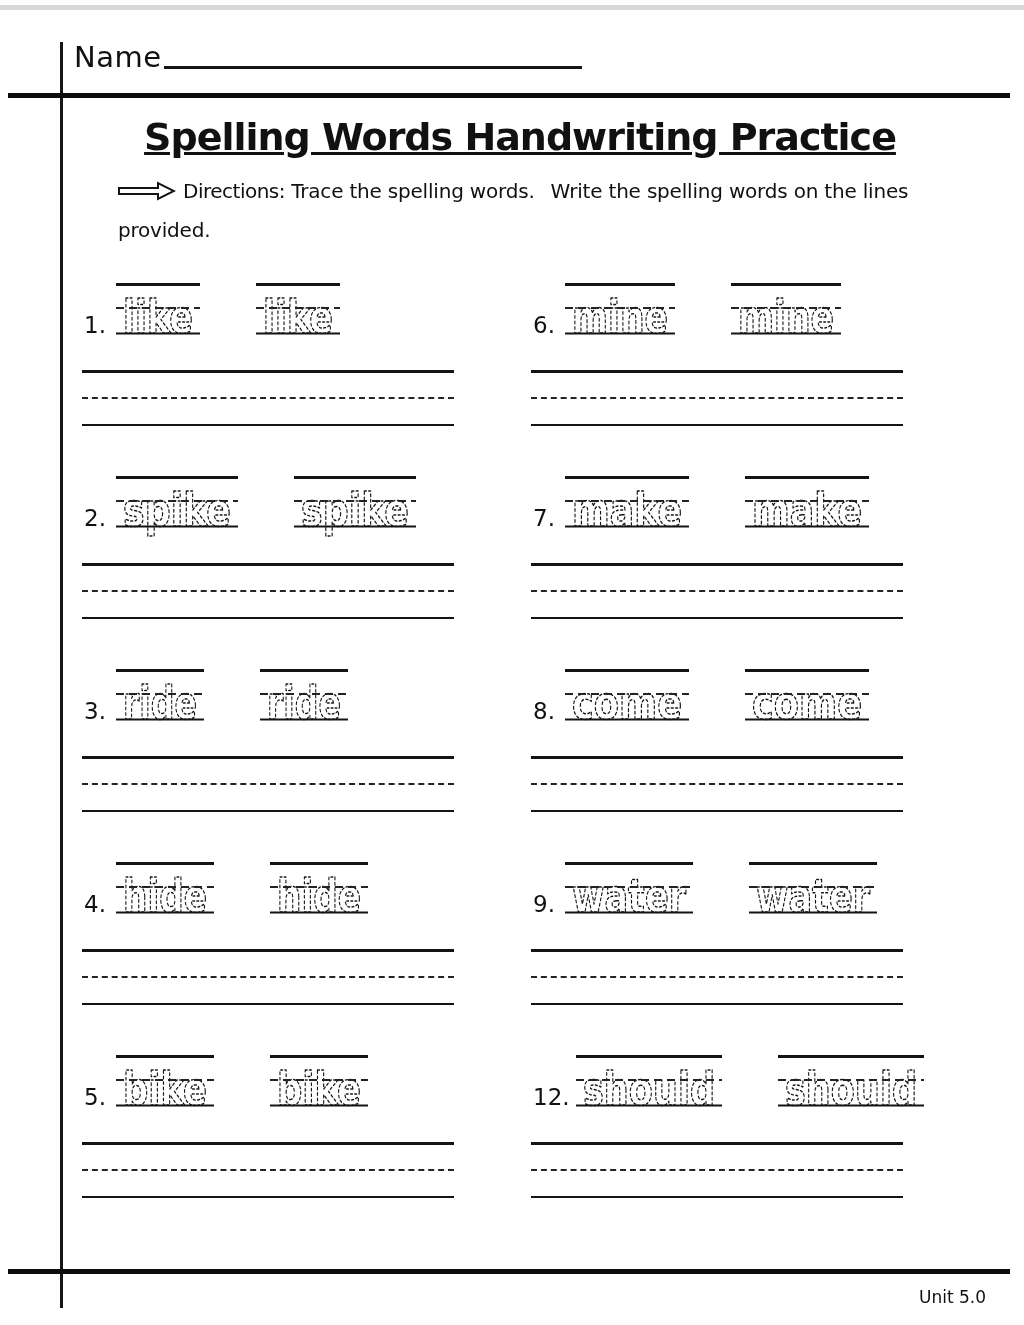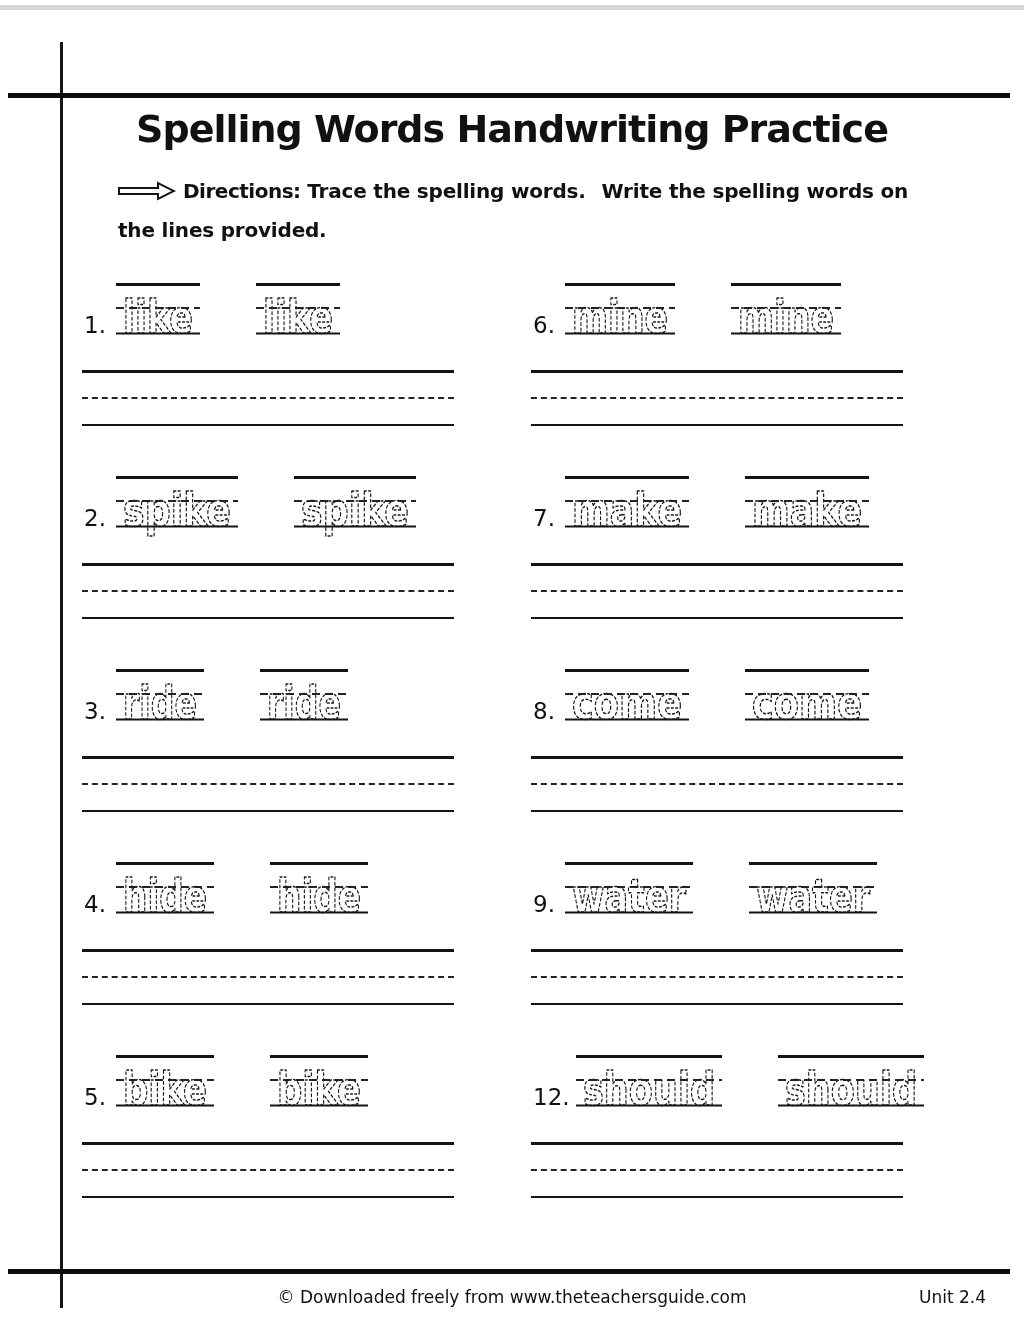--- a/index.html
+++ b/index.html
@@ -10,25 +10,25 @@
   .scan-edge { position:absolute; top:5px; left:0; width:100%; height:5px; background:#d7d7d7; }
   .left-rule { position:absolute; left:60px; top:42px; width:3px; height:1266px; background:#161616; }
 
   .name-row { position:absolute; left:74px; top:40px; display:flex; align-items:flex-end; }
   .name-label { font-size:29px; letter-spacing:0.5px; }
   .name-line { width:418px; border-bottom:3px solid #151515; margin:0 0 5px 2px; }
 
   .rule-top { position:absolute; top:93px; left:8px; width:1002px; height:5px; background:#0d0d0d; }
 
   .title {
-    position:absolute; top:107px; left:40px; width:944px; margin:0;
-    text-align:center; font-size:38px; font-weight:bold; letter-spacing:-1px;
+    position:absolute; top:107px; left:40px; width:944px; margin:8px;
+    text-align:center; font-size:38px; font-weight:bold; letter-spacing:-1px;text-decoration:underline;
   }
 
-  .directions { position:absolute; top:173px; left:118px; width:812px; font-size:20px; line-height:1.8; letter-spacing:-0.2px;font-weight:bold; }
+  .directions { position:absolute; top:173px; left:118px; width:812px; font-size:20px; line-height:1.8; letter-spacing:-0.2px; }
   .dir-arrow { display:inline-block; vertical-align:-3px; margin-right:7px; }
   .dir-label { letter-spacing:-0.5px; }
   .dir-s2 { margin-left:16px; }
 
   .columns { position:absolute; top:268px; left:82px; display:flex; gap:77px; }
   .column { width:372px; }
   .word-item { height:193px; }
   .trace-row { display:flex; align-items:flex-end; padding-top:14px; }
   .item-number { font-size:23px; min-width:26px; margin:0 0 10px 2px; flex:none; }
   .trace-svg { flex:none; margin-left:56px; overflow:visible; }
@@ -51,20 +51,24 @@
   .footer-center { position:absolute; top:1287px; left:0; width:100%; text-align:center; font-size:17px; }
   .footer-unit { position:absolute; top:1287px; right:38px; font-size:17px; }
 </style>
 </head>
 <body>
 
 <div class="sheet">
   <div class="scan-edge"></div>
   <div class="left-rule"></div>
 
+  <div class="name-row">
+    <span class="name-label">Name</span>
+    <span class="name-line"></span>
+  </div>
 
   <div class="rule-top"></div>
 
   <h1 class="title">Spelling Words Handwriting Practice</h1>
 
   <div class="directions">
     <span class="dir-arrow"><svg width="58" height="20" viewBox="0 0 58 20">
           <polygon points="1,7 40,7 40,2 56,10 40,18 40,13 1,13" fill="#ffffff" stroke="#141414" stroke-width="2" stroke-linejoin="miter"></polygon>
         </svg></span><span class="dir-label">Directions:</span>
     <span class="dir-s1">Trace the spelling words.</span><span class="dir-s2">Write the spelling words on the lines provided.</span>
@@ -291,15 +295,14 @@
           <div class="write-lines">
             <div class="wl1"></div>
             <div class="wl2"></div>
             <div class="wl3"></div>
           </div>
         </div>
       </div>
   </div>
 
   <div class="rule-bottom"></div>
-  <div class="footer-center">© Downloaded freely from www.theteachersguide.com</div>
-  <div class="footer-unit">Unit 2.4</div>
+  <div class="footer-unit">Unit 5.0</div>
 </div>
 
 </body></html>

